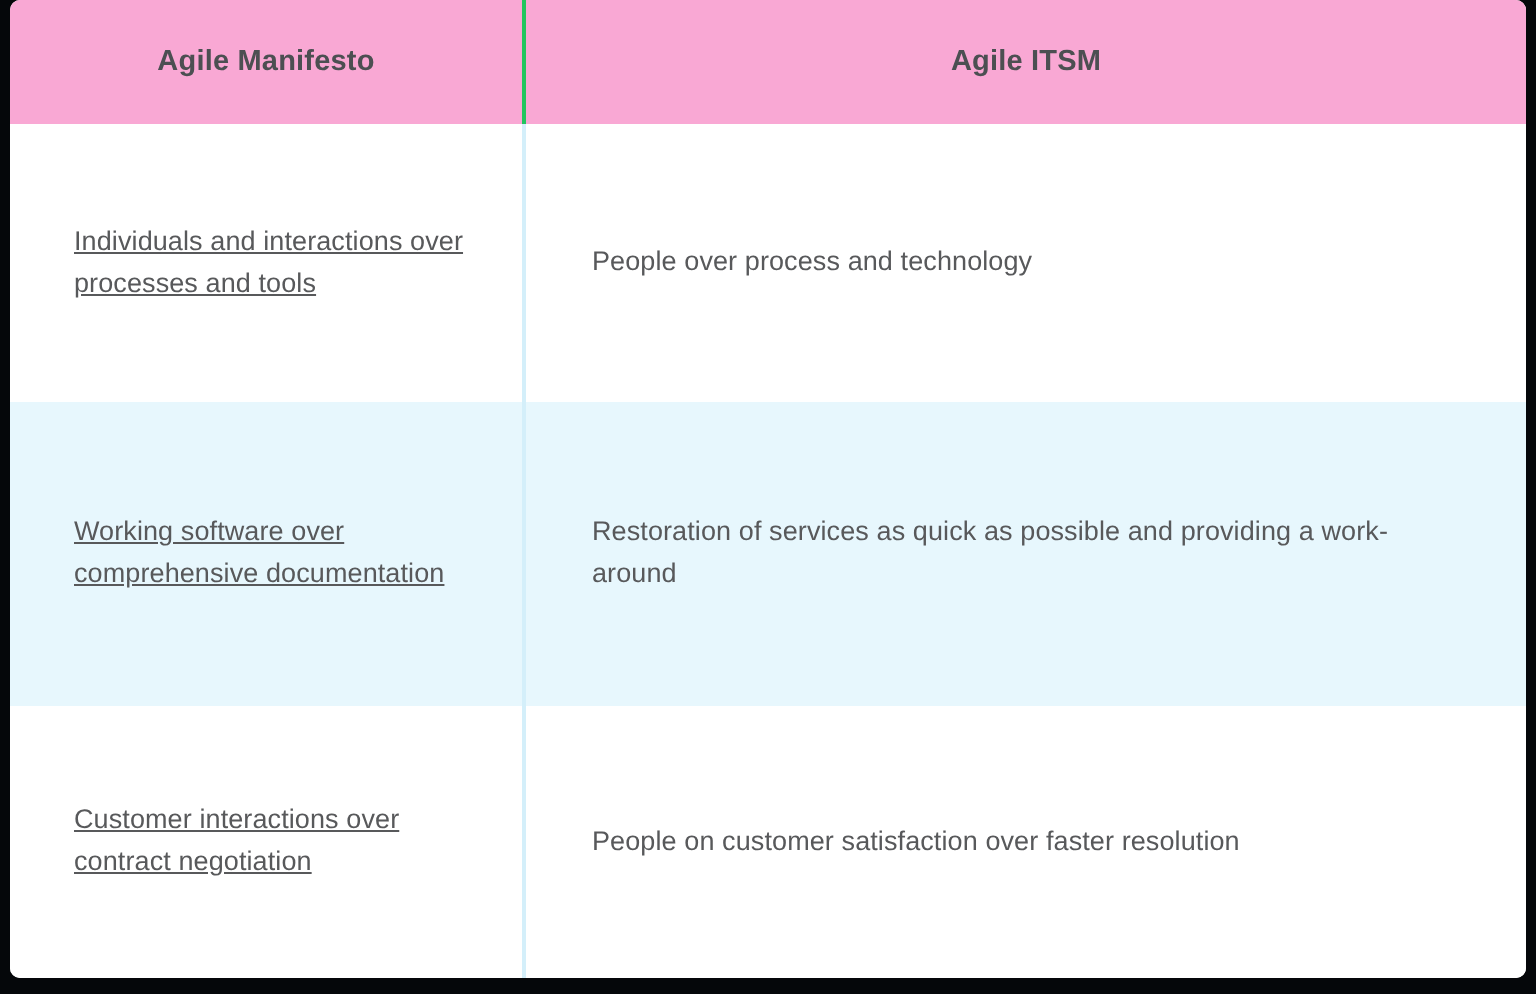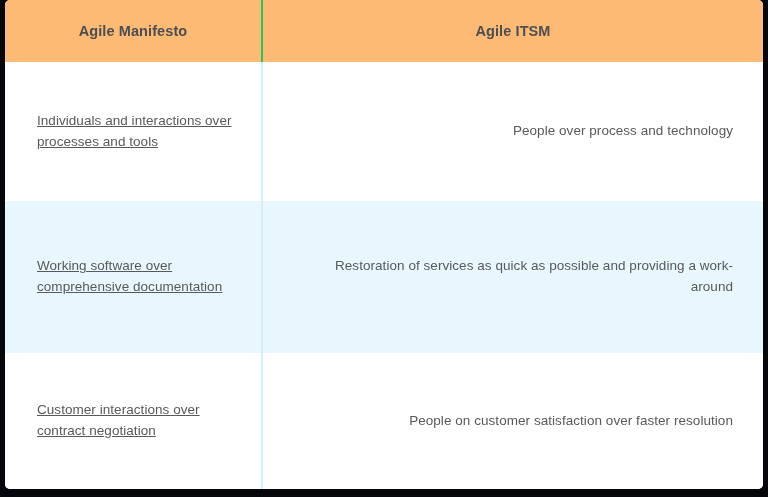--- a/index.html
+++ b/index.html
@@ -38,21 +38,21 @@
     width: 100%;
     height: 100%;
     border-collapse: collapse;
     table-layout: fixed;
   }
 
   .comparison-table col.col-left  { width: 257px; }
   .comparison-table col.col-right { width: 501px; }
 
   thead th {
-    background: #fdba74;
+    background: #f9a8d4;
     height: 62px;
     padding: 0 12px;
     text-align: center;
     vertical-align: middle;
     font-size: 14.5px;
     font-weight: 600;
     color: #4c4f52;
     letter-spacing: 0.1px;
     border: 0;
   }
@@ -71,21 +71,20 @@
   }
   tbody td.cell-left {
     padding-left: 32px;
     padding-right: 18px;
     text-decoration: underline;
   }
   tbody td.cell-right {
     padding-left: 33px;
     padding-right: 30px;
     border-left: 2px solid #d4effa;
-    text-align: right;
   }
 
   tbody tr.row-white td { background: #ffffff; }
   tbody tr.row-tint  td { background: #e7f7fd; }
 
   tbody tr.r1 td { height: 110px; }
   tbody tr.r2 td { height: 120px; }
   tbody tr.r3 td { height: 107px; }
   tbody tr.r4 td { height: 99px; }
 

